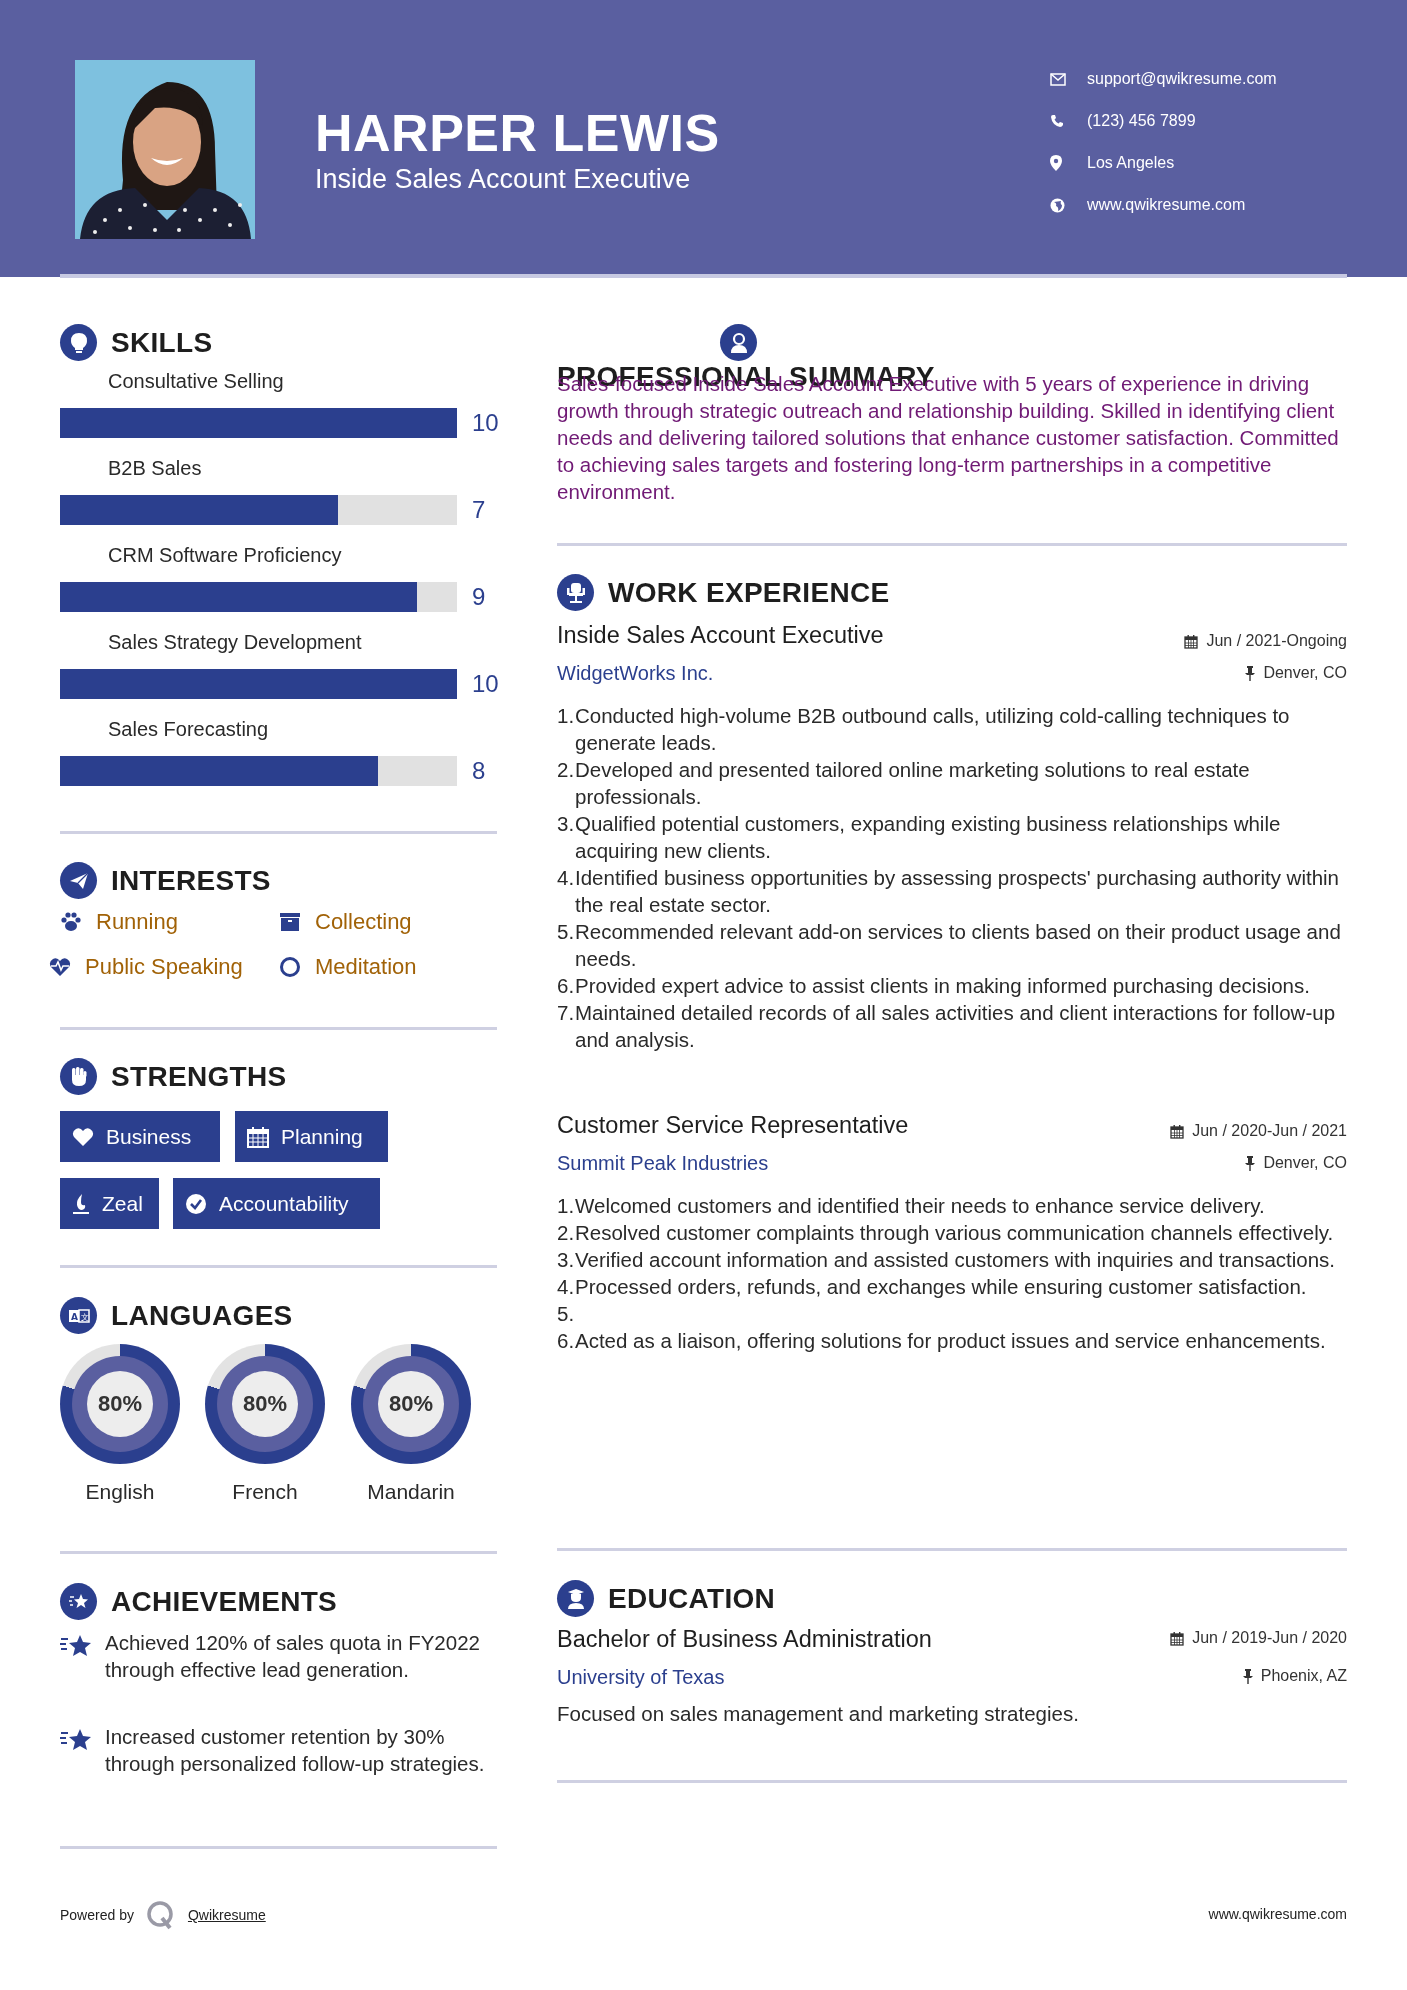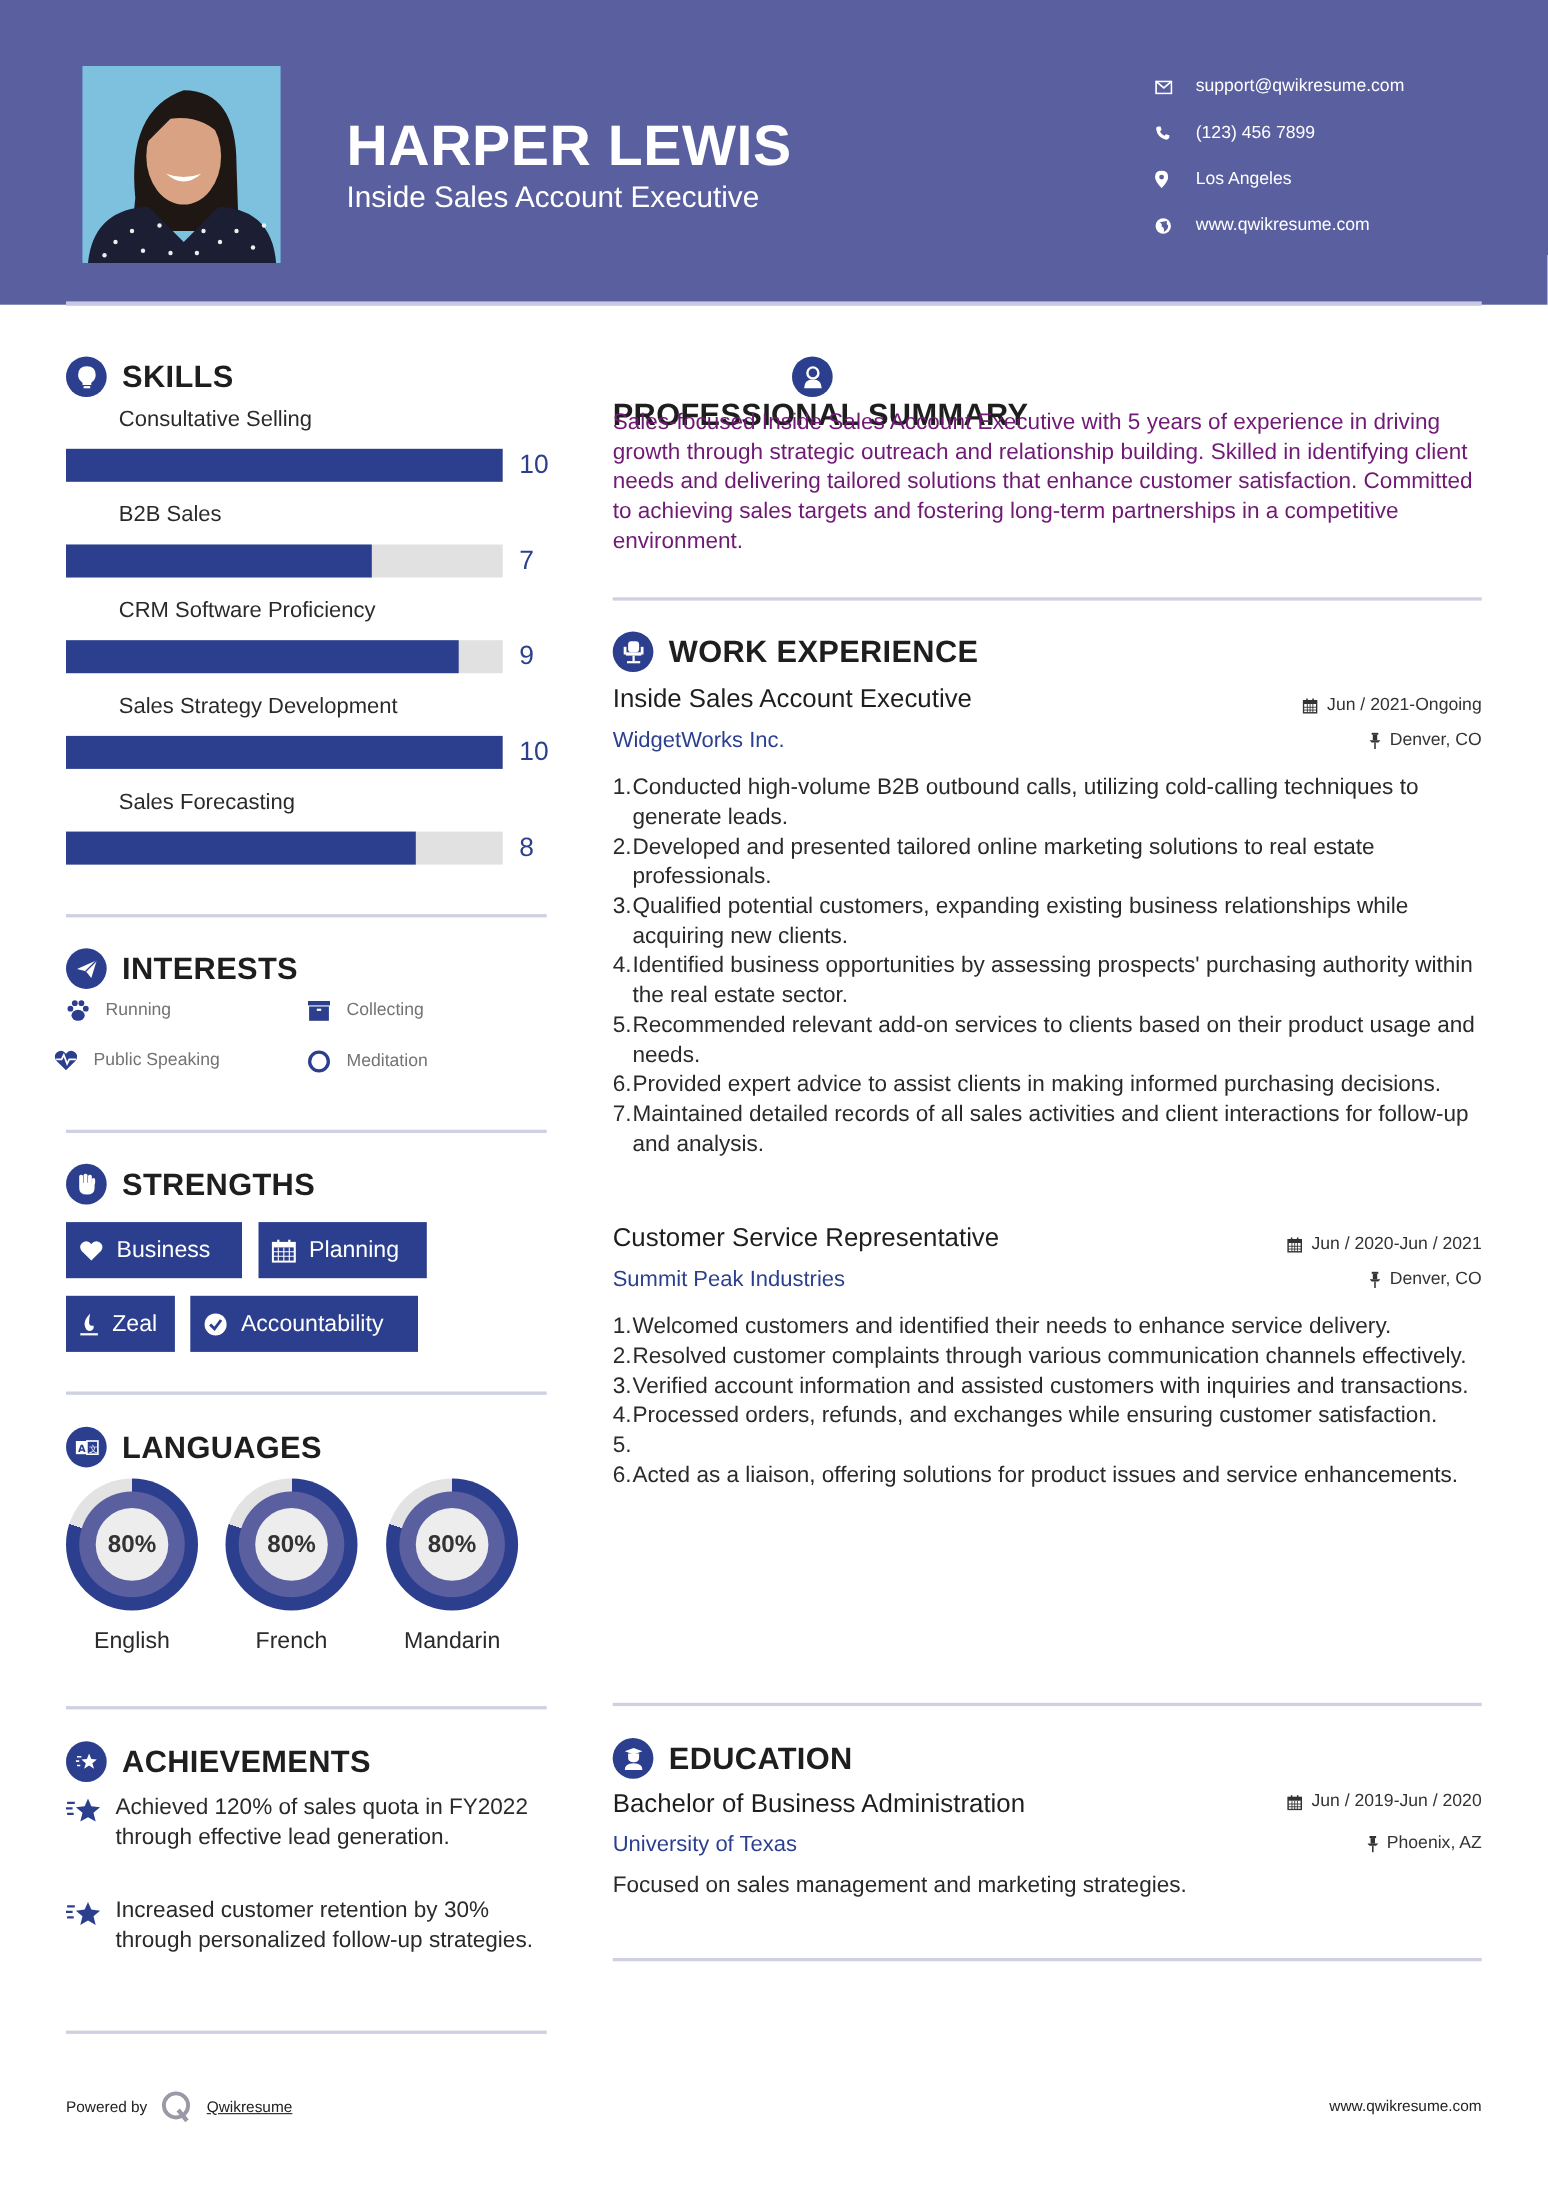--- a/index.html
+++ b/index.html
@@ -20,21 +20,21 @@
   .sh-icon { width: 37px; height: 37px; border-radius: 50%; background: #2b3f8e; display: flex; align-items: center; justify-content: center; margin-right: 14px; }
   .sh-title { font-size: 28px; font-weight: bold; color: #1e1e1e; letter-spacing: 0.3px; }
 
   .rule { position: absolute; height: 3px; background: #cfd0e2; }
 
   .skill-label { position: absolute; left: 60px; font-size: 20px; color: #2a2a2a; margin-left: 48px; }
   .skill-track { position: absolute; left: 60px; width: 397px; height: 30px; background: #e1e1e1; }
   .skill-fill { height: 100%; background: #2b3f8e; }
   .skill-val { position: absolute; left: 472px; font-size: 24px; color: #2b3f8e; }
 
-  .interest { position: absolute; display: flex; align-items: center; font-size: 16px; color: #737373; }
+  .interest { position: absolute; display: flex; align-items: center; font-size: 22px; color: #a16207; }
   .interest .ii { width: 36px; display: flex; align-items: center; }
 
   .badge { position: absolute; height: 51px; background: #2b3f8e; color: #fff; display: flex; align-items: center; padding: 0 12px; font-size: 21px; }
   .badge .bi { margin-right: 12px; display: flex; align-items: center; }
 
   .donut { position: absolute; width: 120px; height: 120px; border-radius: 50%; }
   .donut-mid { position: absolute; left: 12px; top: 12px; width: 96px; height: 96px; border-radius: 50%; background: #5a5fa0; }
   .donut-inner { position: absolute; left: 27px; top: 27px; width: 66px; height: 66px; border-radius: 50%; background: #ededed; display: flex; align-items: center; justify-content: center; font-size: 22px; font-weight: bold; color: #333; }
   .lang-label { position: absolute; width: 120px; text-align: center; font-size: 21px; color: #2a2a2a; }
 

